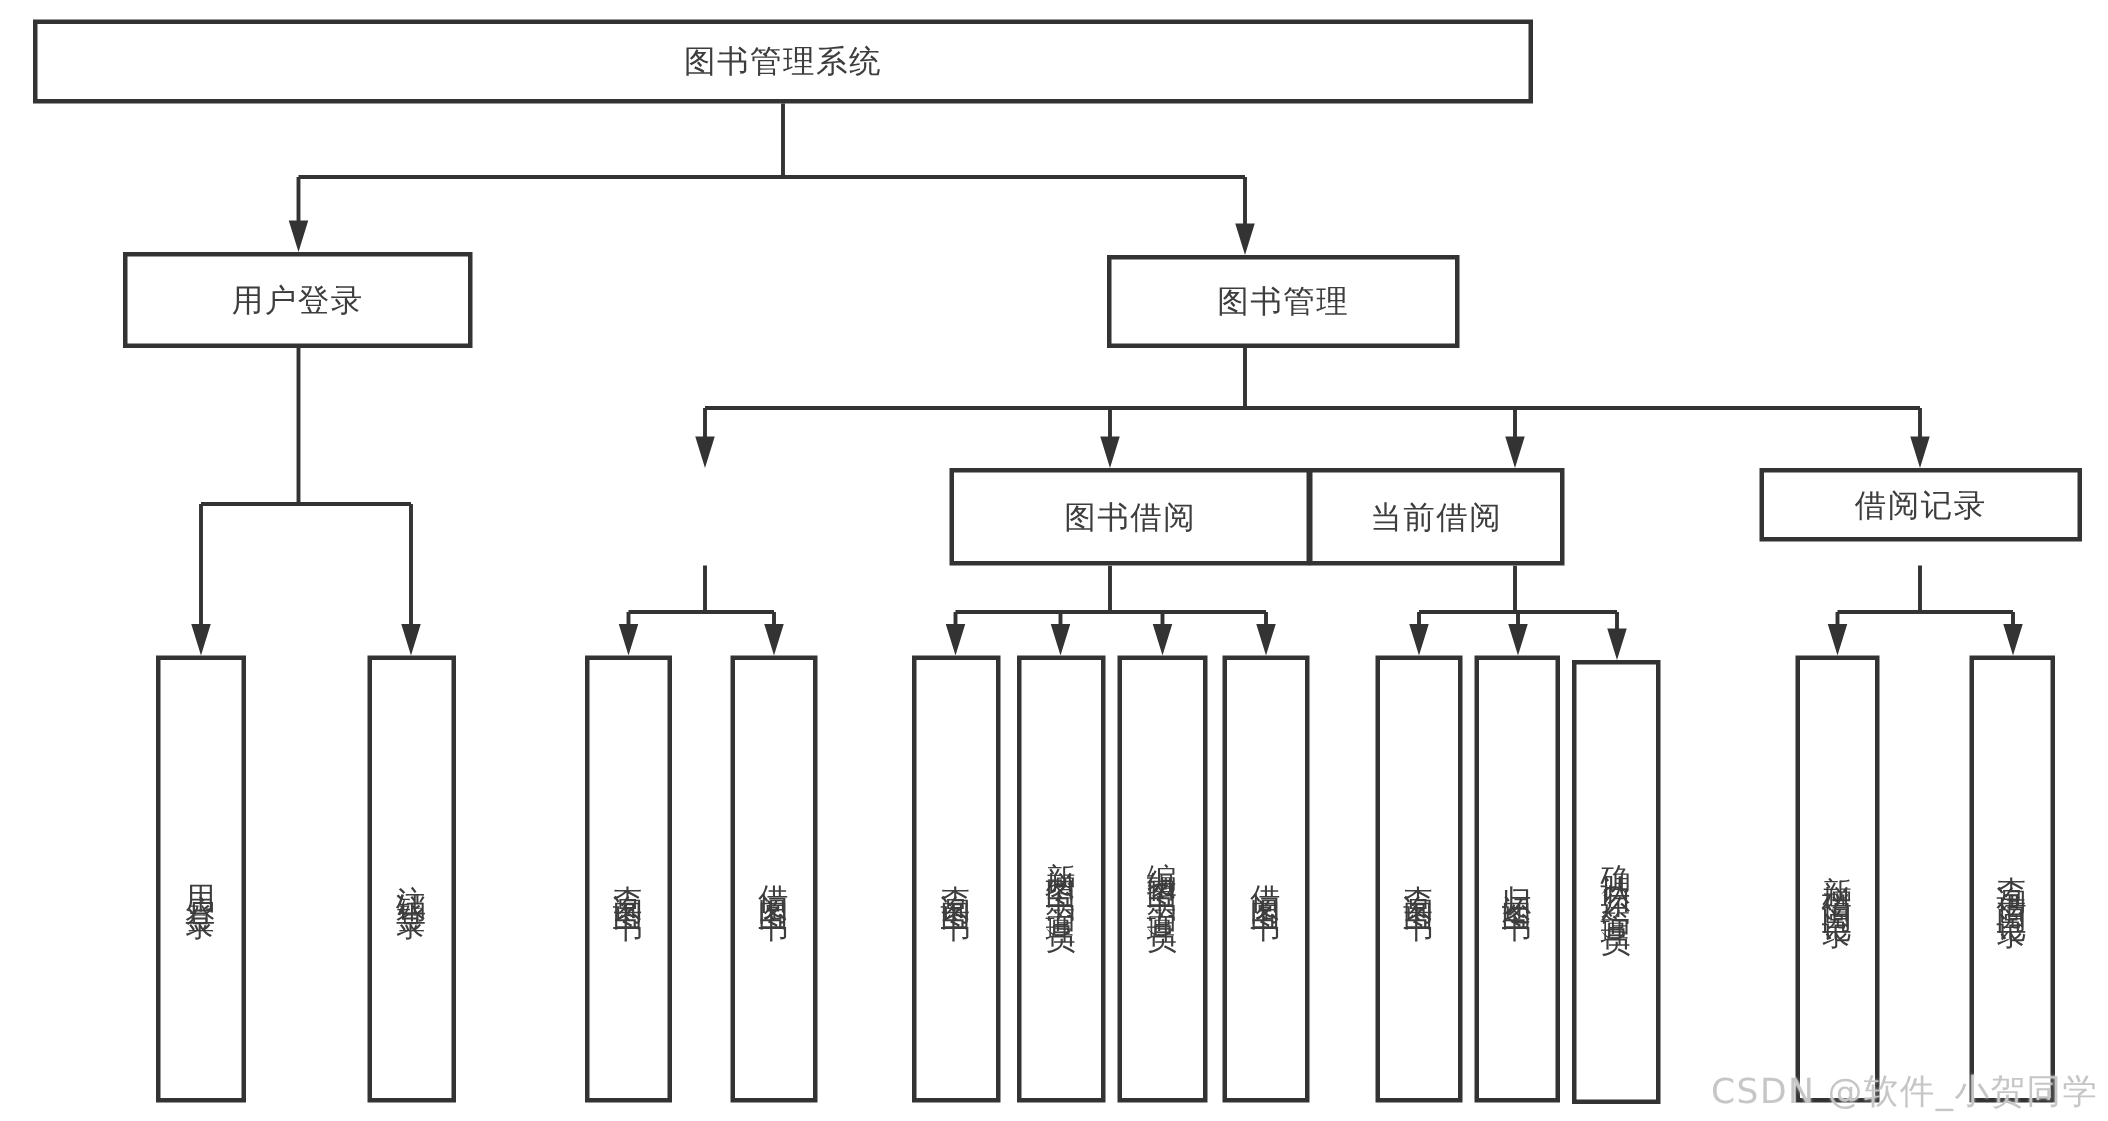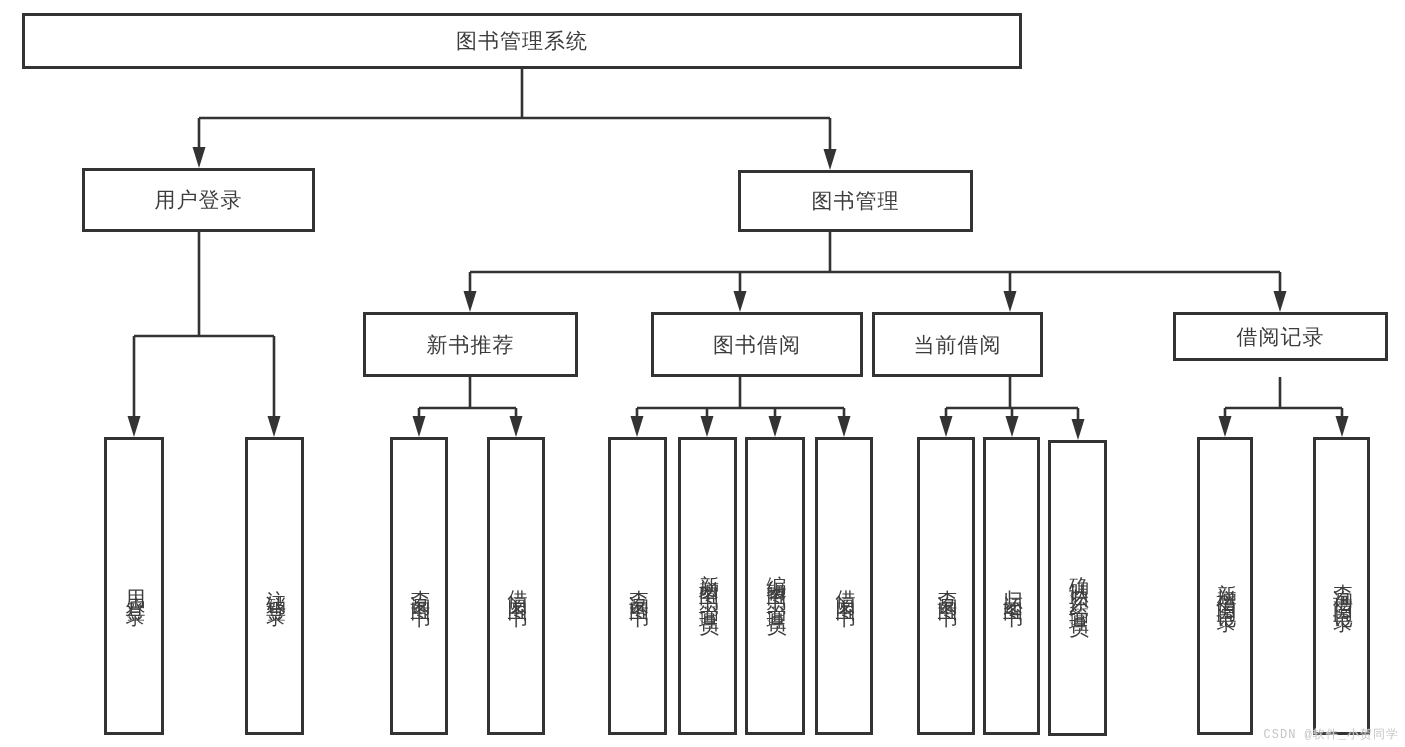--- a/index.html
+++ b/index.html
@@ -7,21 +7,20 @@
     padding: 0;
     background: #ffffff;
     font-family: "DejaVu Sans", "Liberation Sans", sans-serif;
   }
   .canvas {
     position: relative;
     width: 1405px;
     height: 747px;
     background: #ffffff;
     overflow: hidden;
-    font-family: Liberation Mono, monospace;
   }
   .connector-layer {
     position: absolute;
     left: 0;
     top: 0;
     width: 1405px;
     height: 747px;
     z-index: 1;
   }
   .node {
@@ -45,21 +44,21 @@
   .node-v .vlabel {
     writing-mode: vertical-rl;
     letter-spacing: 6px;
     line-height: 1.1;
     white-space: nowrap;
   }
   .watermark {
     position: absolute;
     right: 6px;
     bottom: 4px;
-    font-size: 12px;
+    font-size: 23px;
     color: #c6c6c6;
     letter-spacing: 1px;
     z-index: 3;
     text-shadow: 0 0 2px rgba(255,255,255,0.9);
   }
 </style>
 </head>
 <body>
 
 <div class="canvas">
@@ -97,24 +96,21 @@
     <span>图书管理系统</span>
   </div>
 
   <div class="node node-h" style="left:82px; top:168px; width:233px; height:64px;">
     <span>用户登录</span>
   </div>
   <div class="node node-h" style="left:712px; top:170px; width:235px; height:62px;margin-left:26px;">
     <span>图书管理</span>
   </div>
 
-  <div class="node node-h" style="left:363px; top:312px; width:215px; height:65px;">
-    <span>新书推荐</span>
-  </div>
-  <div class="node node-h" style="left:651px; top:312px; width:212px; height:65px;">
+  <div class="node node-h" style="left:633px; top:312px; width:241px; height:65px;">
     <span>图书借阅</span>
   </div>
   <div class="node node-h" style="left:872px; top:312px; width:171px; height:65px;">
     <span>当前借阅</span>
   </div>
   <div class="node node-h" style="left:1173px; top:312px; width:215px; height:49px;">
     <span>借阅记录</span>
   </div>
 
   <div class="node node-v" style="left:104px; top:437px; width:60px; height:298px;">

